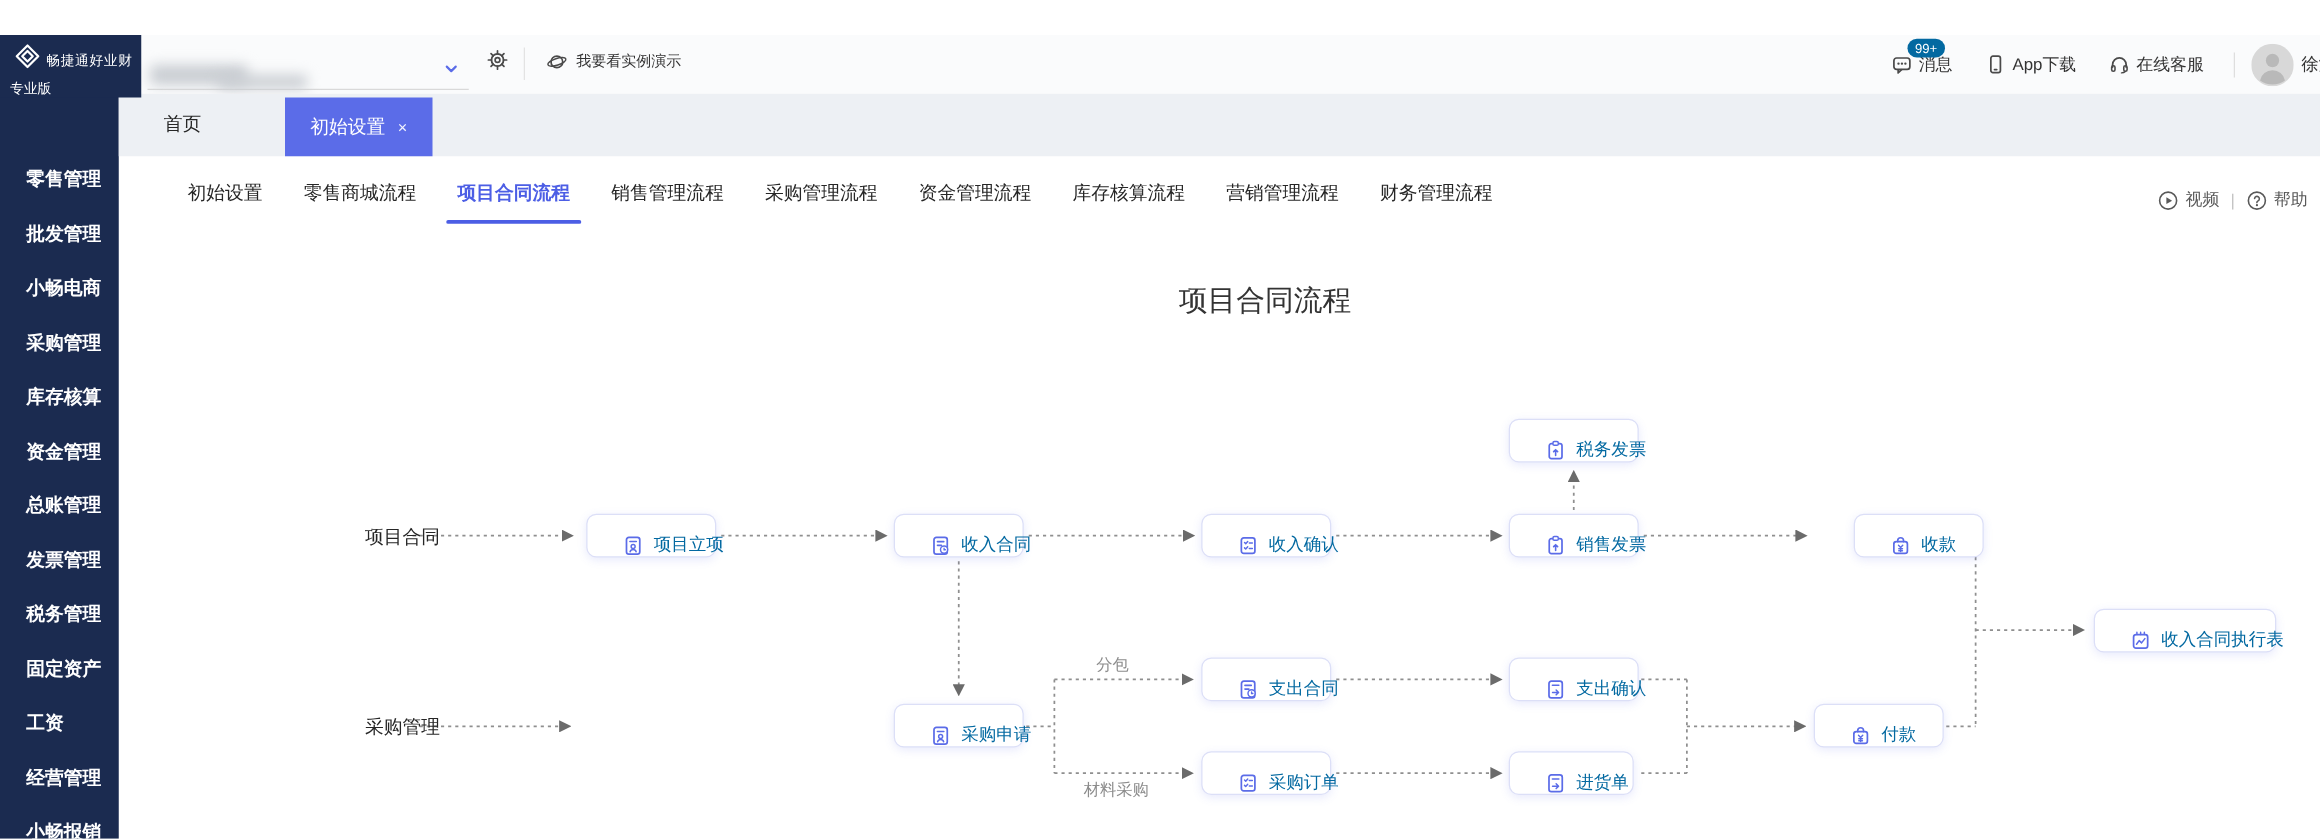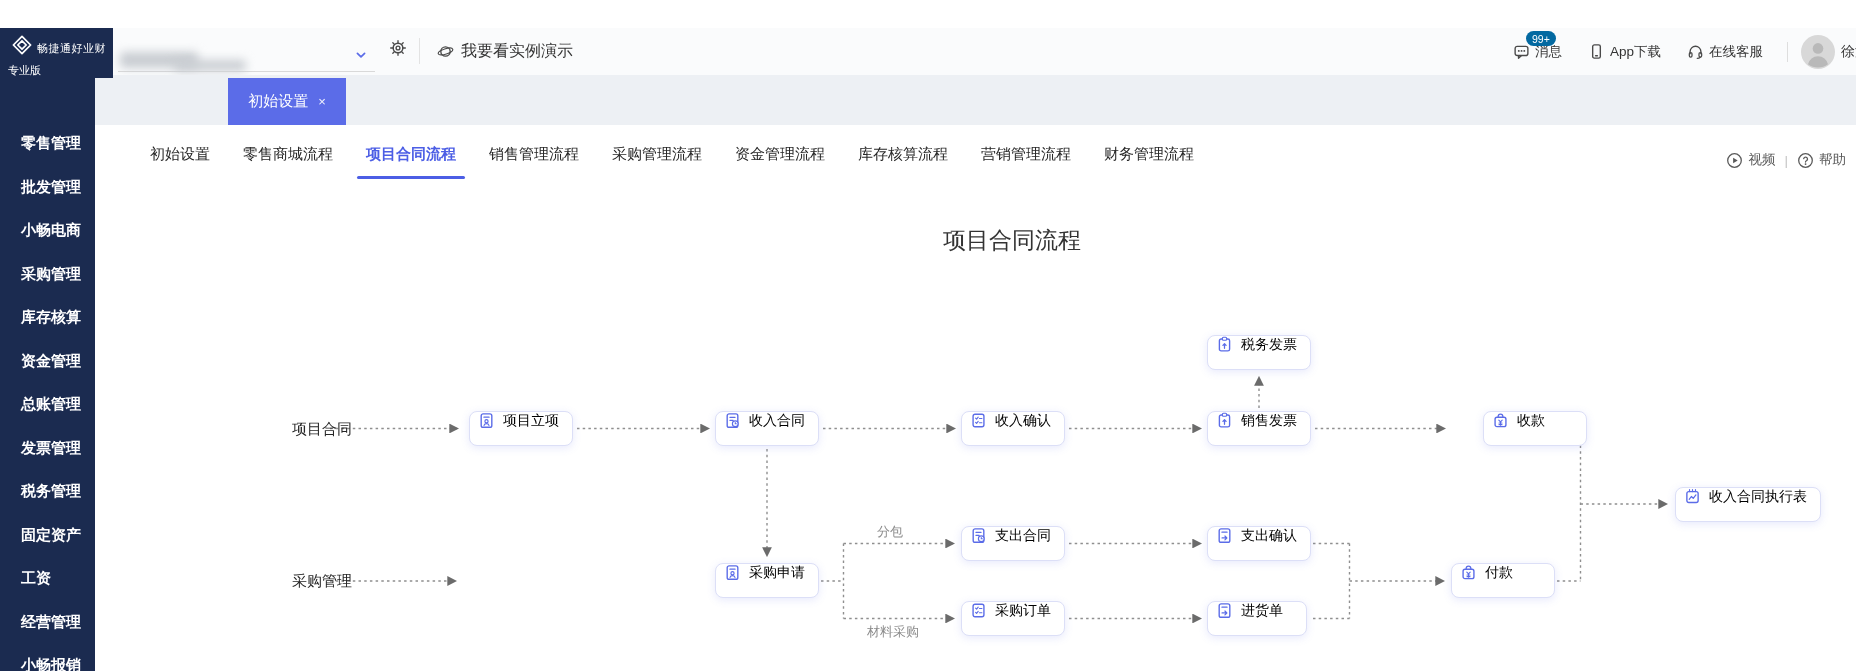--- a/index.html
+++ b/index.html
@@ -28,21 +28,21 @@
   
   .header { position:absolute; left:113px; top:28px; width:1743px; height:47px; background:#fafbfc; z-index:2; }
   .acct { position:absolute; left:5px; top:8px; width:257px; height:36px; border-bottom:1px solid #d9d9d9; cursor:pointer; }
   .blob { position:absolute; background:#c9cdd2; filter:blur(5px); border-radius:4px; }
   .blob.b1 { left:2px; top:16px; width:78px; height:16px; }
   .blob.b2 { left:56px; top:24px; width:72px; height:11px; }
   .acct-chevron { position:absolute; right:6px; top:11px; width:16px; height:16px; }
   .gear-btn { position:absolute; left:276px; top:11px; width:18px; height:18px; cursor:pointer; }
   .hdivider { position:absolute; left:306px; top:10px; width:1px; height:26px; background:#e3e3e3; }
   .demo-link { position:absolute; left:324px; top:13px; display:flex; align-items:center; gap:7px;
-    font-size:16px; color:#333; cursor:pointer; }
+    font-size:12px; color:#333; cursor:pointer; }
   .hdr-right { position:absolute; right:0; top:0; height:47px; display:flex; align-items:center; }
   .hitem { display:flex; align-items:center; gap:5px; font-size:13.5px; color:#333; cursor:pointer; margin-left:26px; position:relative; }
   .badge { position:absolute; top:-12px; left:13px; background:#0369a1; color:#fff; font-size:10.5px;
     font-weight:normal; line-height:1; padding:3px 6px 2px; border-radius:9px; white-space:nowrap; }
   .vdiv2 { width:1px; height:20px; background:#dedede; margin:0 13px 0 24px; }
   .avatar { width:34px; height:34px; flex:none; cursor:pointer; }
   .uname { font-size:14px; color:#333; width:15px; overflow:hidden; white-space:nowrap; margin-left:6px; }
 
   
   .tab-row { position:absolute; left:95px; top:75px; width:1761px; height:50px; background:#edf0f4; z-index:2; }
@@ -65,22 +65,22 @@
   .tool-sep { color:#c4c4c4; }
 
   .flow-title { position:absolute; left:917px; top:100px; transform:translateX(-50%);
     font-size:23px; color:#333; white-space:nowrap; }
 
   svg.connectors { position:absolute; left:0; top:0; width:1761px; height:546px; }
   .lane-label { position:absolute; font-size:15px; color:#262626; white-space:nowrap;margin-left:46px; }
   .branch-label { position:absolute; font-size:13px; color:#8c8c8c; white-space:nowrap; }
 
   .fnode { position:absolute; width:104px; height:35px; background:#fff; border:1px solid #dcdff7;
-    border-radius:8px; box-shadow:0 2px 8px rgba(91,108,232,.15); display:flex; align-items:flex-start;
-    padding-left:8px; gap:8px; font-size:14px; color:#000000; cursor:pointer; white-space:nowrap; }
+    border-radius:8px; box-shadow:0 2px 8px rgba(91,108,232,.15); display:flex; align-items:flex-end;
+    padding-left:28px; gap:8px; font-size:14px; color:#0369a1; cursor:pointer; white-space:nowrap; }
   .fnode.wide { width:146px; }
   .ni { width:17px; height:17px; flex:none; }
   .hic { width:17px; height:17px; }
   .defs-hidden { position:absolute; width:0; height:0; overflow:hidden; }
 </style>
 </head>
 <body>
 
 <svg class="defs-hidden" aria-hidden="true">
   <defs>
@@ -263,20 +263,21 @@
     <div class="side-item">
         <span>经营管理</span>
       </div>
     <div class="side-item">
         <span>小畅报销</span>
       </div>
   </div>
 </div>
 
 <div class="tab-row">
+  <div class="wtab-home">首页</div>
   <div class="wtab-active">
     <span>初始设置</span>
     <span class="wtab-close">×</span>
   </div>
 </div>
 
 <div class="main-card">
   <div class="ctabs">
     <div class="ctab">初始设置</div>
     <div class="ctab">零售商城流程</div>

